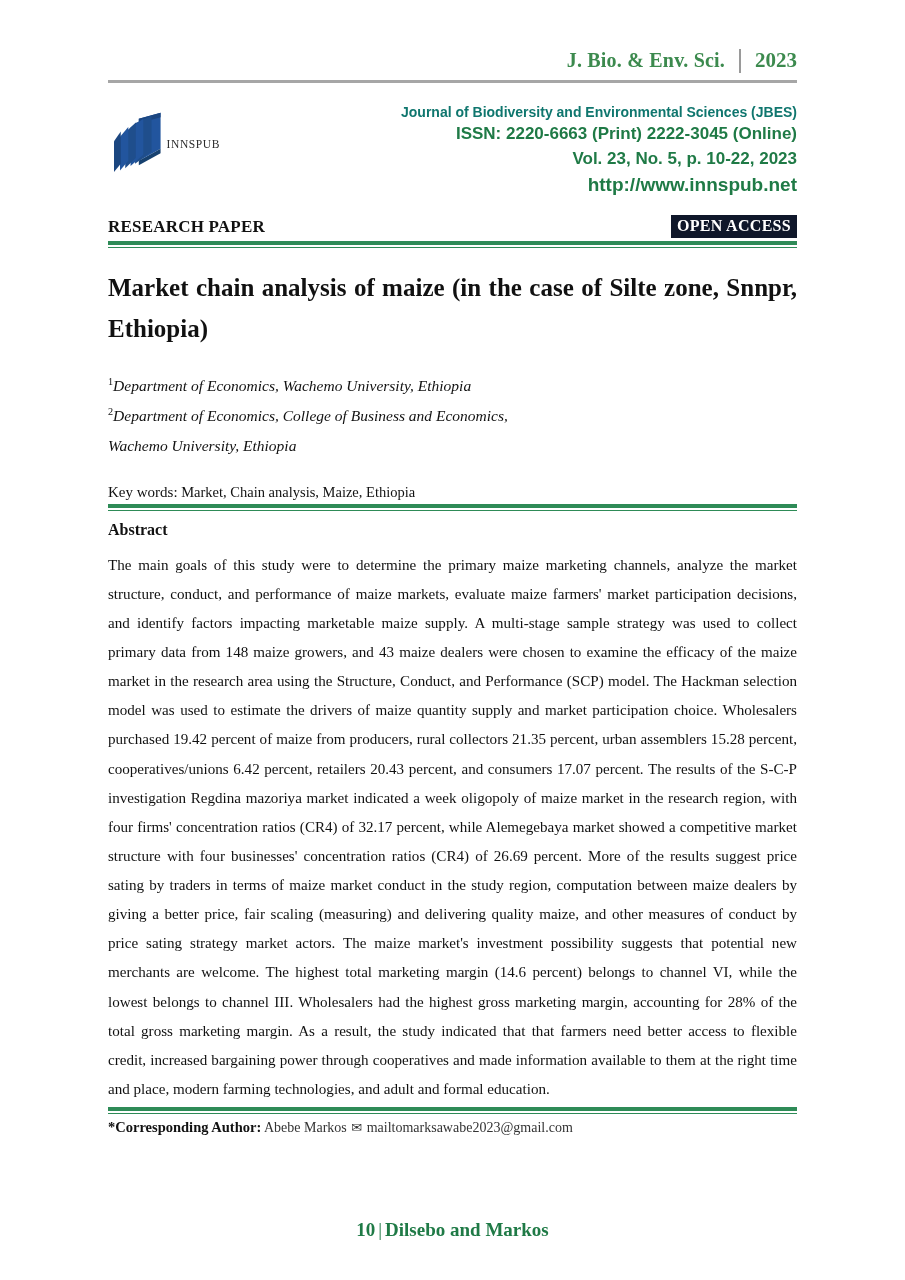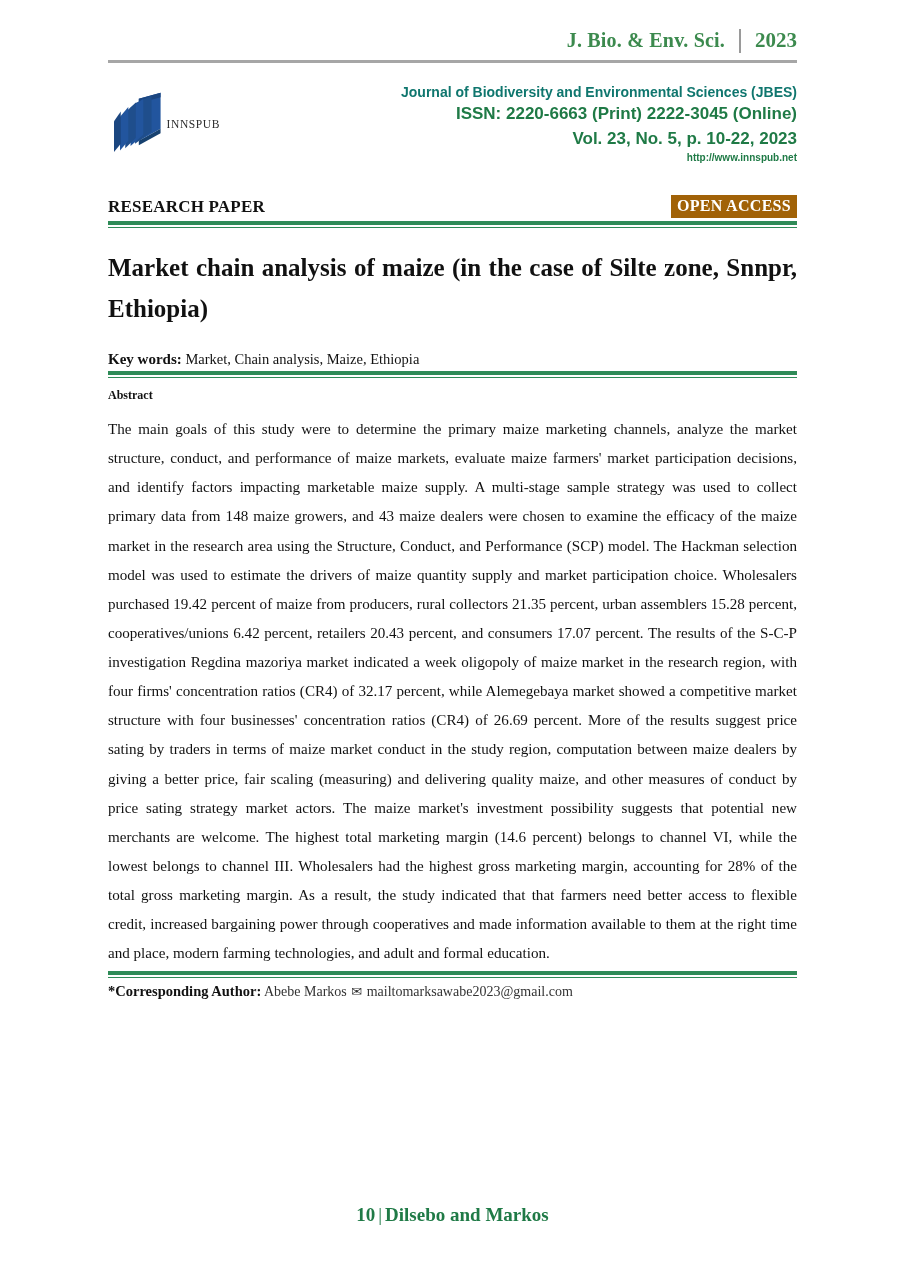--- a/index.html
+++ b/index.html
@@ -21,20 +21,21 @@
     height: 1280px;
     padding: 0 108px;
   }
 
   
   .running-head {
     display: flex;
     justify-content: flex-end;
     align-items: baseline;
     padding-top: 28px;
+    margin-top: 20px;
   }
   .rh-journal {
     color: #3c8a4e;
     font-weight: bold;
     font-size: 20px;
     letter-spacing: 0.2px;
     padding-right: 12px;
   }
   .rh-divider {
     width: 2px;
@@ -91,21 +92,21 @@
     line-height: 1.35;
     color: #0f766e;
   }
   .jb-issn, .jb-vol {
     font-size: 17px;
     font-weight: bold;
     line-height: 1.45;
     color: #1f7a46;
   }
   .jb-url {
-    font-size: 10px;
+    font-size: 19px;
     font-weight: bold;
     line-height: 1.45;
     color: #1f7a46;
     text-decoration: none;
     display: block;
   }
 
   
   .paper-bar {
     display: flex;
@@ -113,21 +114,21 @@
     align-items: center;
     margin-top: 14px;
   }
   .paper-type {
     font-size: 17px;
     font-weight: bold;
     letter-spacing: 0.2px;
     color: #111;
   }
   .open-access {
-    background: #a16207;
+    background: #0f172a;
     color: #ffffff;
     font-size: 16px;
     font-weight: bold;
     letter-spacing: 0.3px;
     padding: 1px 6px 2px 6px;
     line-height: 1.25;
   }
   .rule-green {
     margin-top: 3px;
     border-top: 4px solid #2e8b57;
@@ -171,26 +172,26 @@
     font-size: 17px;
     color: #111;
   }
 
   
   .keywords {
     margin-top: 22px;
     font-size: 14.5px;
     color: #111;
   }
-  .keywords .kw-label { font-weight: bold; font-size: 15px; }
+  .keywords .kw-label { font-weight: normal; font-size: 15px; }
 
   
   .abstract-heading {
     margin-top: 10px;
-    font-size: 12px;
+    font-size: 16px;
     font-weight: bold;
     color: #111;
   }
   .abstract-body {
     margin-top: 12px;
     font-size: 15.1px;
     line-height: 1.93;
     text-align: justify;
     text-align-last: left;
     color: #111;
@@ -202,21 +203,21 @@
     color: #333;
   }
   .corresponding .ca-label { font-weight: bold; color: #111; font-size: 14.5px; }
   .env-icon { font-size: 13px; color: #333; padding: 0 1px; }
 
   
   .footer {
     position: absolute;
     left: 0;
     right: 0;
-    bottom: 54px;
+    bottom: 39px;
     text-align: center;
     color: #1f7a46;
     font-size: 19px;
     font-weight: bold;
   }
   .footer .sep { font-weight: normal; padding: 0 3px; }
 </style>
 </head>
 <body>
 
@@ -253,20 +254,25 @@
 
   <div class="paper-bar">
     <span class="paper-type">RESEARCH PAPER</span>
     <span class="open-access">OPEN ACCESS</span>
   </div>
   <div class="rule-green"></div>
 
   <h1 class="title">Market chain analysis of maize (in the case of Silte zone, Snnpr, Ethiopia)</h1>
 
 
+  <div class="affiliations">
+    <div><sup>1</sup><span>Department of Economics, Wachemo University, Ethiopia</span></div>
+    <div><sup>2</sup><span>Department of Economics, College of Business and Economics,</span></div>
+    <div><span>Wachemo University, Ethiopia</span></div>
+  </div>
 
 
   <div class="keywords">
     <span class="kw-label">Key words:</span>
     <span>Market, Chain analysis, Maize, Ethiopia</span>
   </div>
   <div class="rule-green"></div>
 
   <div class="abstract-heading">Abstract</div>
   <div class="abstract-body">The main goals of this study were to determine the primary maize marketing channels, analyze the market structure, conduct, and performance of maize markets, evaluate maize farmers' market participation decisions, and identify factors impacting marketable maize supply. A multi-stage sample strategy was used to collect primary data from 148 maize growers, and 43 maize dealers were chosen to examine the efficacy of the maize market in the research area using the Structure, Conduct, and Performance (SCP) model. The Hackman selection model was used to estimate the drivers of maize quantity supply and market participation choice. Wholesalers purchased 19.42 percent of maize from producers, rural collectors 21.35 percent, urban assemblers 15.28 percent, cooperatives/unions 6.42 percent, retailers 20.43 percent, and consumers 17.07 percent. The results of the S-C-P investigation Regdina mazoriya market indicated a week oligopoly of maize market in the research region, with four firms' concentration ratios (CR4) of 32.17 percent, while Alemegebaya market showed a competitive market structure with four businesses' concentration ratios (CR4) of 26.69 percent. More of the results suggest price sating by traders in terms of maize market conduct in the study region, computation between maize dealers by giving a better price, fair scaling (measuring) and delivering quality maize, and other measures of conduct by price sating strategy market actors. The maize market's investment possibility suggests that potential new merchants are welcome. The highest total marketing margin (14.6 percent) belongs to channel VI, while the lowest belongs to channel III. Wholesalers had the highest gross marketing margin, accounting for 28% of the total gross marketing margin. As a result, the study indicated that that farmers need better access to flexible credit, increased bargaining power through cooperatives and made information available to them at the right time and place, modern farming technologies, and adult and formal education.</div>

